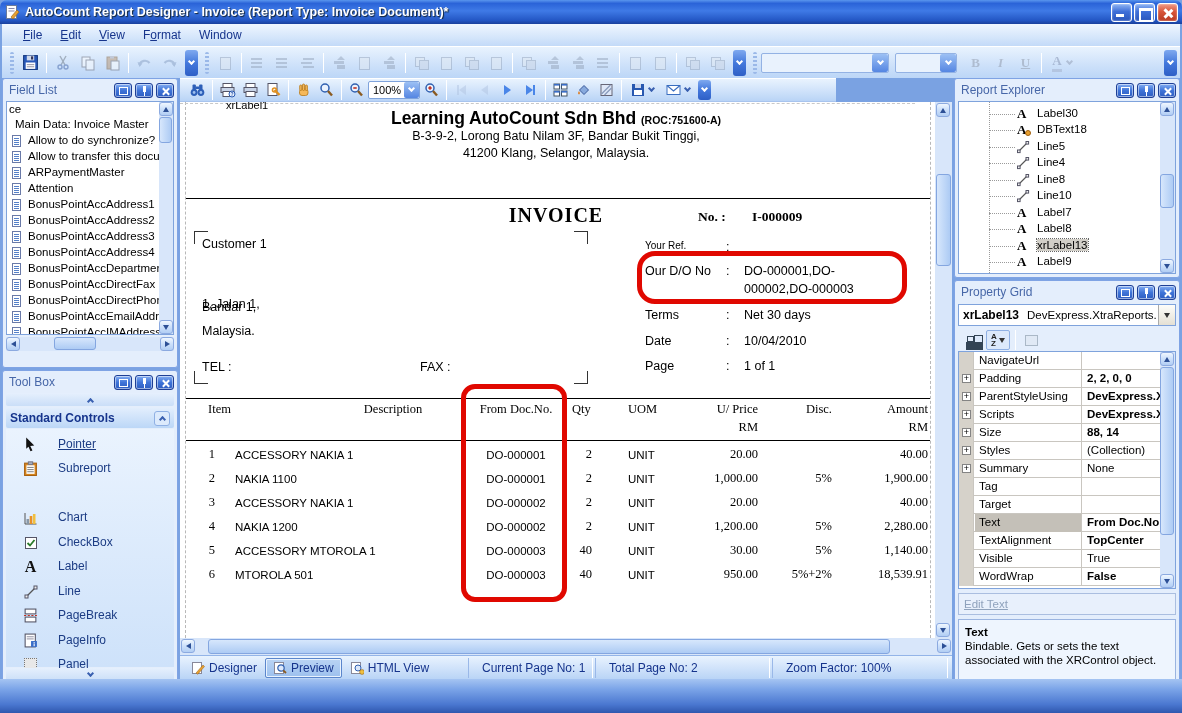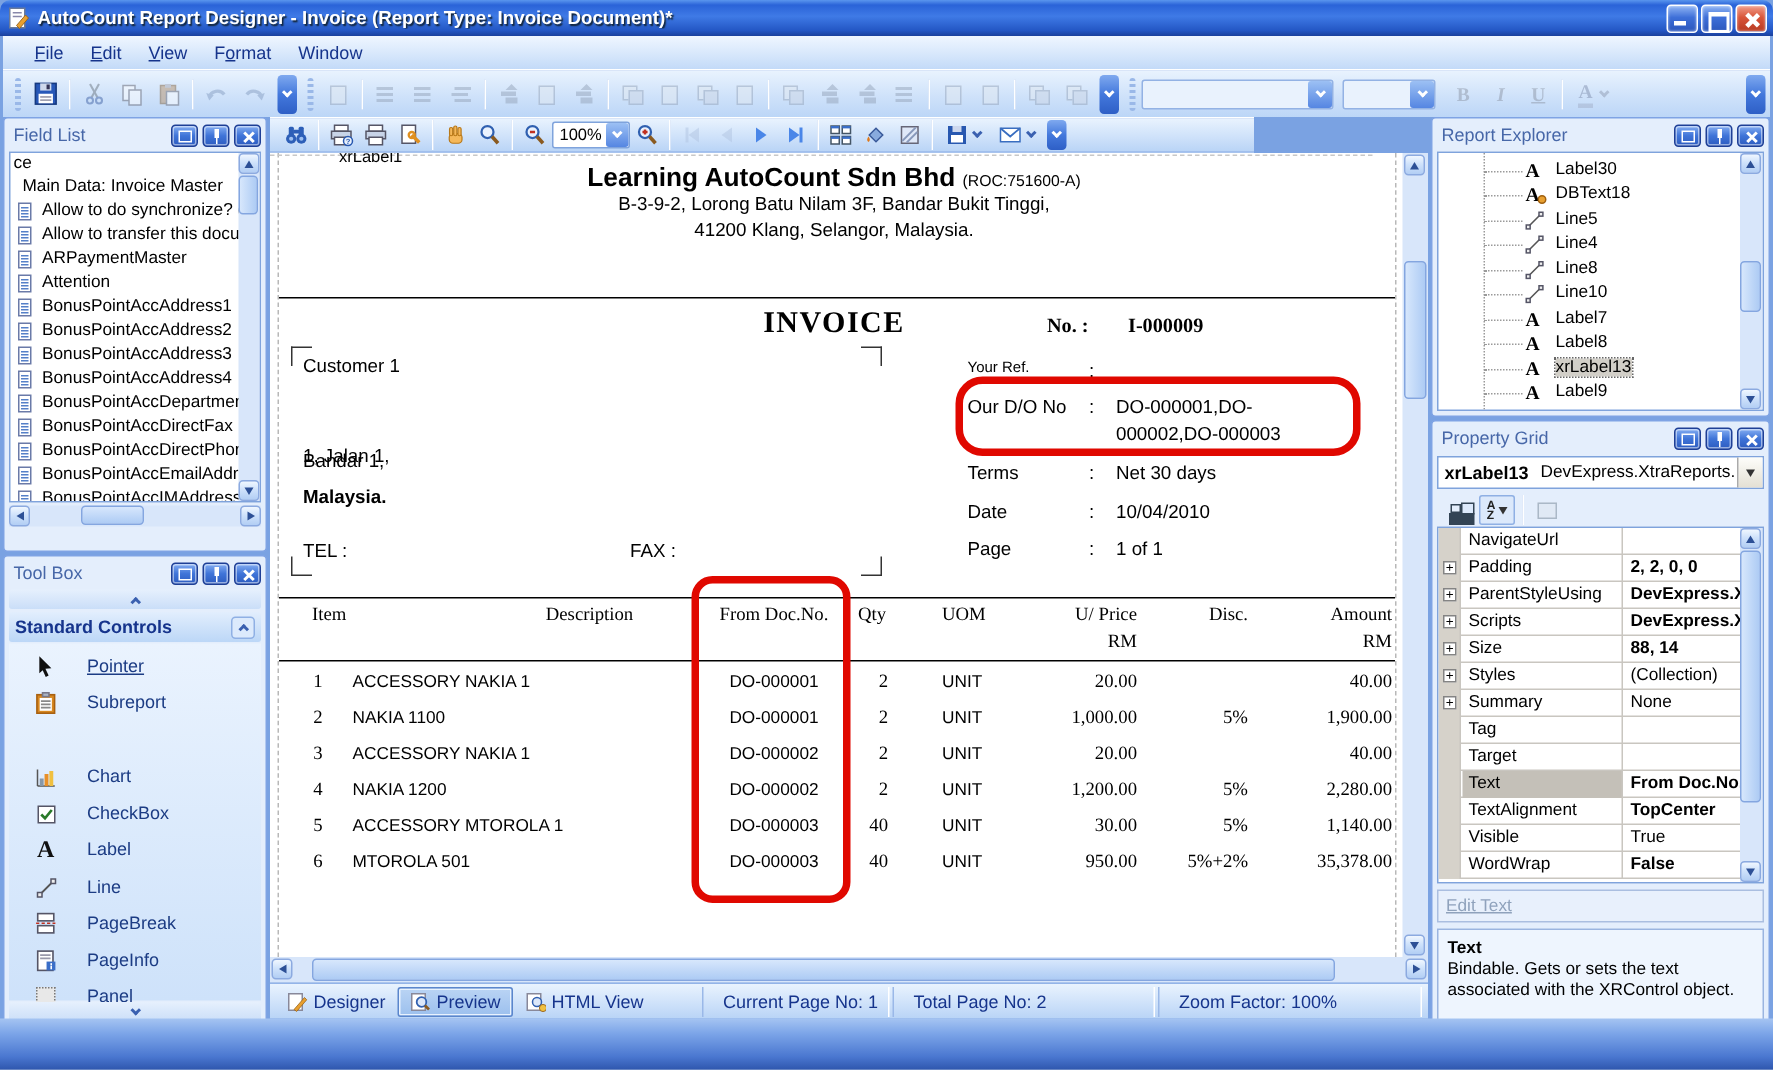--- a/index.html
+++ b/index.html
@@ -693,38 +693,38 @@
   </div>
 
   <div class="preview">
     <div class="page inv">
       <div class="dashv" style="left:5px;"></div>
       <div class="dashv" style="left:750px;"></div>
       <div class="dashh" style="top:1px;"></div>
       <div style="position:absolute;left:2px;top:-3px;height:12px;overflow:hidden;font-size:11px;margin-left:44px;">xrLabel1</div>
 
       <div style="position:absolute;left:0;top:6px;width:752px;text-align:center;font-size:17.5px;font-weight:bold;">
-        <span>Learning AutoCount Sdn Bhd</span> <span style="font-size:10.5px;font-weight:normal;">(ROC:751600-A)</span>
+        <span>Learning AutoCount Sdn Bhd</span> <span style="font-size:10.5px;font-weight:bold;">(ROC:751600-A)</span>
       </div>
       <div style="position:absolute;left:0;top:27px;width:752px;text-align:center;font-size:12.5px;">B-3-9-2,  Lorong Batu Nilam 3F,  Bandar Bukit Tinggi,</div>
       <div style="position:absolute;left:0;top:44px;width:752px;text-align:center;font-size:12.5px;">41200  Klang, Selangor, Malaysia.</div>
 
       <div class="hline" style="top:96px;"></div>
       <div class="serif" style="position:absolute;left:0;top:102px;width:752px;text-align:center;font-size:20px;font-weight:bold;letter-spacing:1px;">INVOICE</div>
       <span class="cell serif" style="left:518px;top:107px;font-size:13.5px;font-weight:bold;">No.  :</span>
       <span class="cell serif" style="left:572px;top:107px;font-size:13.5px;font-weight:bold;">I-000009</span>
 
       <div class="bracket bk-tl" style="left:14px;top:129px;"></div>
       <div class="bracket bk-tr" style="left:394px;top:129px;"></div>
       <div class="bracket bk-bl" style="left:14px;top:269px;"></div>
       <div class="bracket bk-br" style="left:394px;top:269px;"></div>
       <span class="cell" style="left:22px;top:135px;font-size:12.5px;">Customer 1</span>
       <span class="cell" style="left:22px;top:171px;font-size:12.5px;margin-top:24px;">1, Jalan 1,</span>
       <span class="cell" style="left:22px;top:198px;font-size:12.5px;">Bandar 1,</span>
-      <span class="cell" style="left:22px;top:222px;font-size:12.5px;font-weight:bold;">Malaysia.</span>
+      <span class="cell" style="left:22px;top:222px;font-size:12.5px;">Malaysia.</span>
       <span class="cell" style="left:22px;top:258px;font-size:12.5px;">TEL  :</span>
       <span class="cell" style="left:240px;top:258px;font-size:12.5px;">FAX  :</span>
 
       <span class="cell" style="left:465px;top:138px;font-size:10px;">Your Ref.</span>
       <span class="cell" style="left:546px;top:138px;font-size:12.5px;">:</span>
       <span class="cell" style="left:465px;top:162px;font-size:12.5px;">Our D/O No</span>
       <span class="cell" style="left:546px;top:162px;font-size:12.5px;">:</span>
       <span class="cell" style="left:564px;top:162px;font-size:12.5px;">DO-000001,DO-</span>
       <span class="cell" style="left:564px;top:180px;font-size:12.5px;">000002,DO-000003</span>
       <span class="cell" style="left:465px;top:206px;font-size:12.5px;">Terms</span>
@@ -805,21 +805,21 @@
         <span class="cell serif" style="left:650px;width:92px;text-align:right;font-size:12.5px;">1,140.00</span>
       </div>
       <div class="trowline" style="top:465px;">
         <span class="cell serif" style="left:5px;width:24px;text-align:right;font-size:12.5px;">6</span>
         <span class="cell" style="left:49px;top:2px;font-size:11.5px;">MTOROLA 501</span>
         <span class="cell" style="left:287px;top:2px;width:86px;text-align:center;font-size:11.5px;">DO-000003</span>
         <span class="cell serif" style="left:366px;width:40px;text-align:right;font-size:12.5px;">40</span>
         <span class="cell" style="left:442px;top:2px;font-size:11.5px;">UNIT</span>
         <span class="cell serif" style="left:473px;width:99px;text-align:right;font-size:12.5px;">950.00</span>
         <span class="cell serif" style="left:590px;width:56px;text-align:right;font-size:12.5px;">5%+2%</span>
-        <span class="cell serif" style="left:650px;width:92px;text-align:right;font-size:12.5px;">35,378.00</span>
+        <span class="cell serif" style="left:650px;width:92px;text-align:right;font-size:12.5px;">18,539.91</span>
       </div>
 
       <div class="redbox" style="left:457px;top:149px;width:270px;height:53px;border-radius:18px;"></div>
       <div class="redbox" style="left:281px;top:282px;width:106px;height:218px;"></div>
     </div>
 
     <div class="sbtrack" style="right:0;top:0;width:17px;height:536px;">
       <span class="sbbtn" style="top:1px;left:1px;">
           <span class="tri t-up"></span>
         </span>

